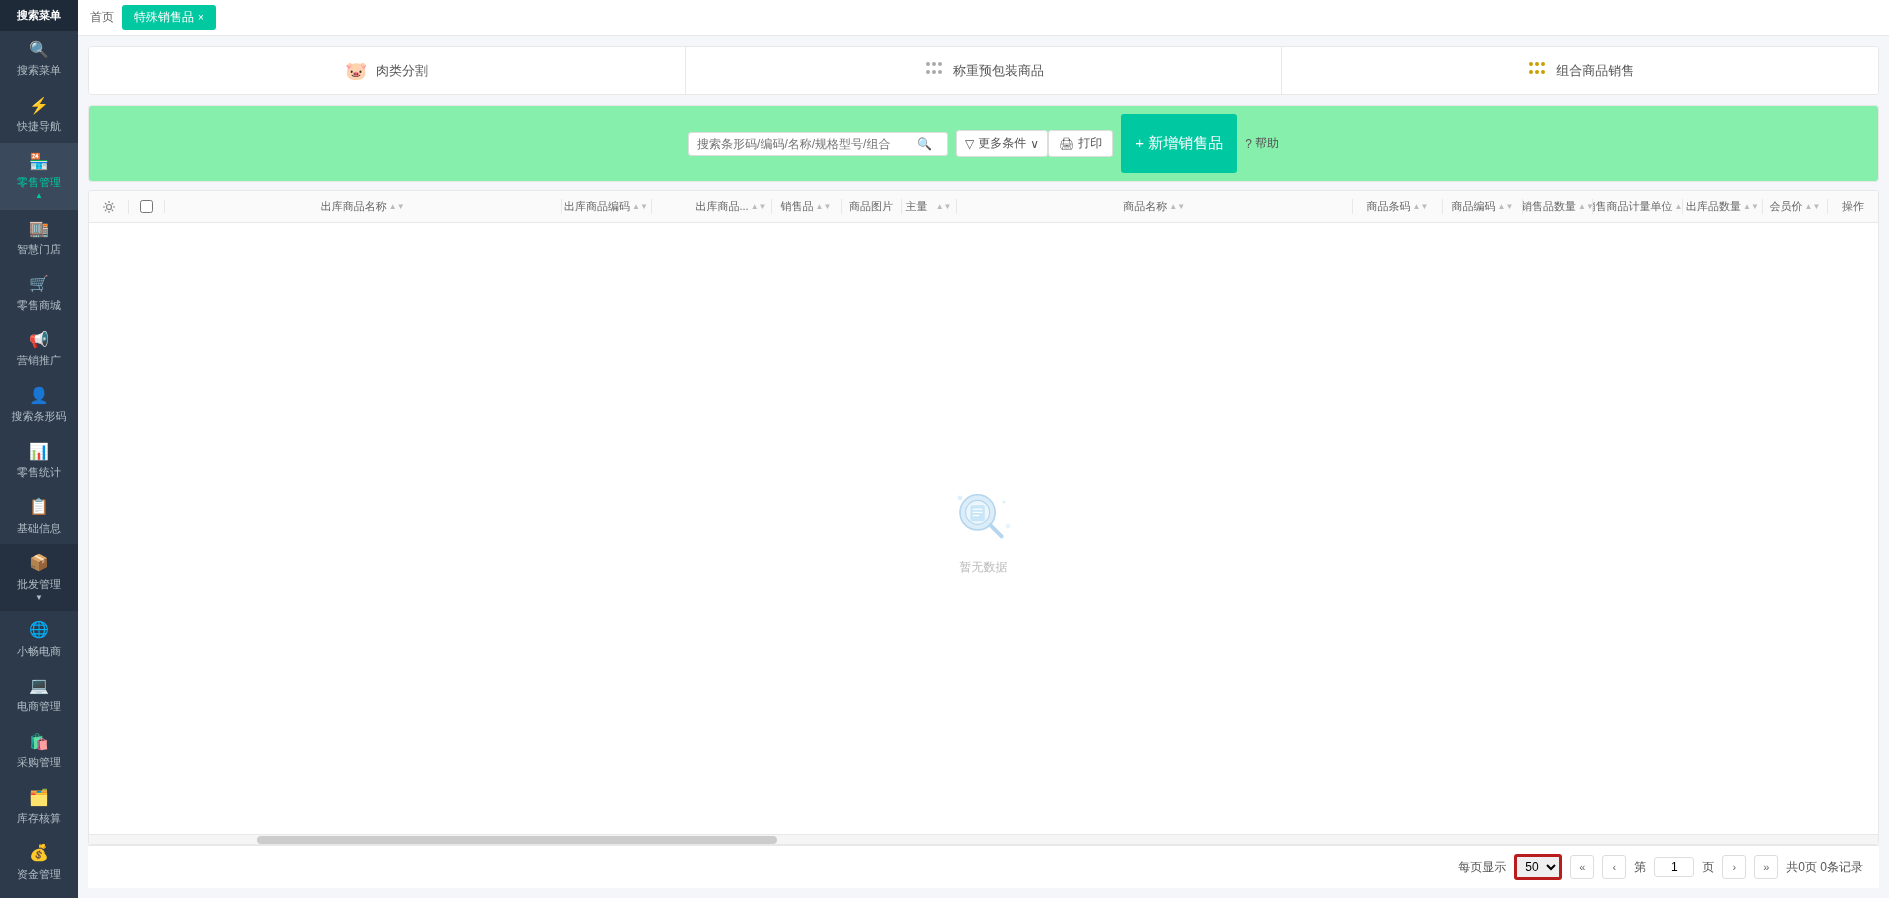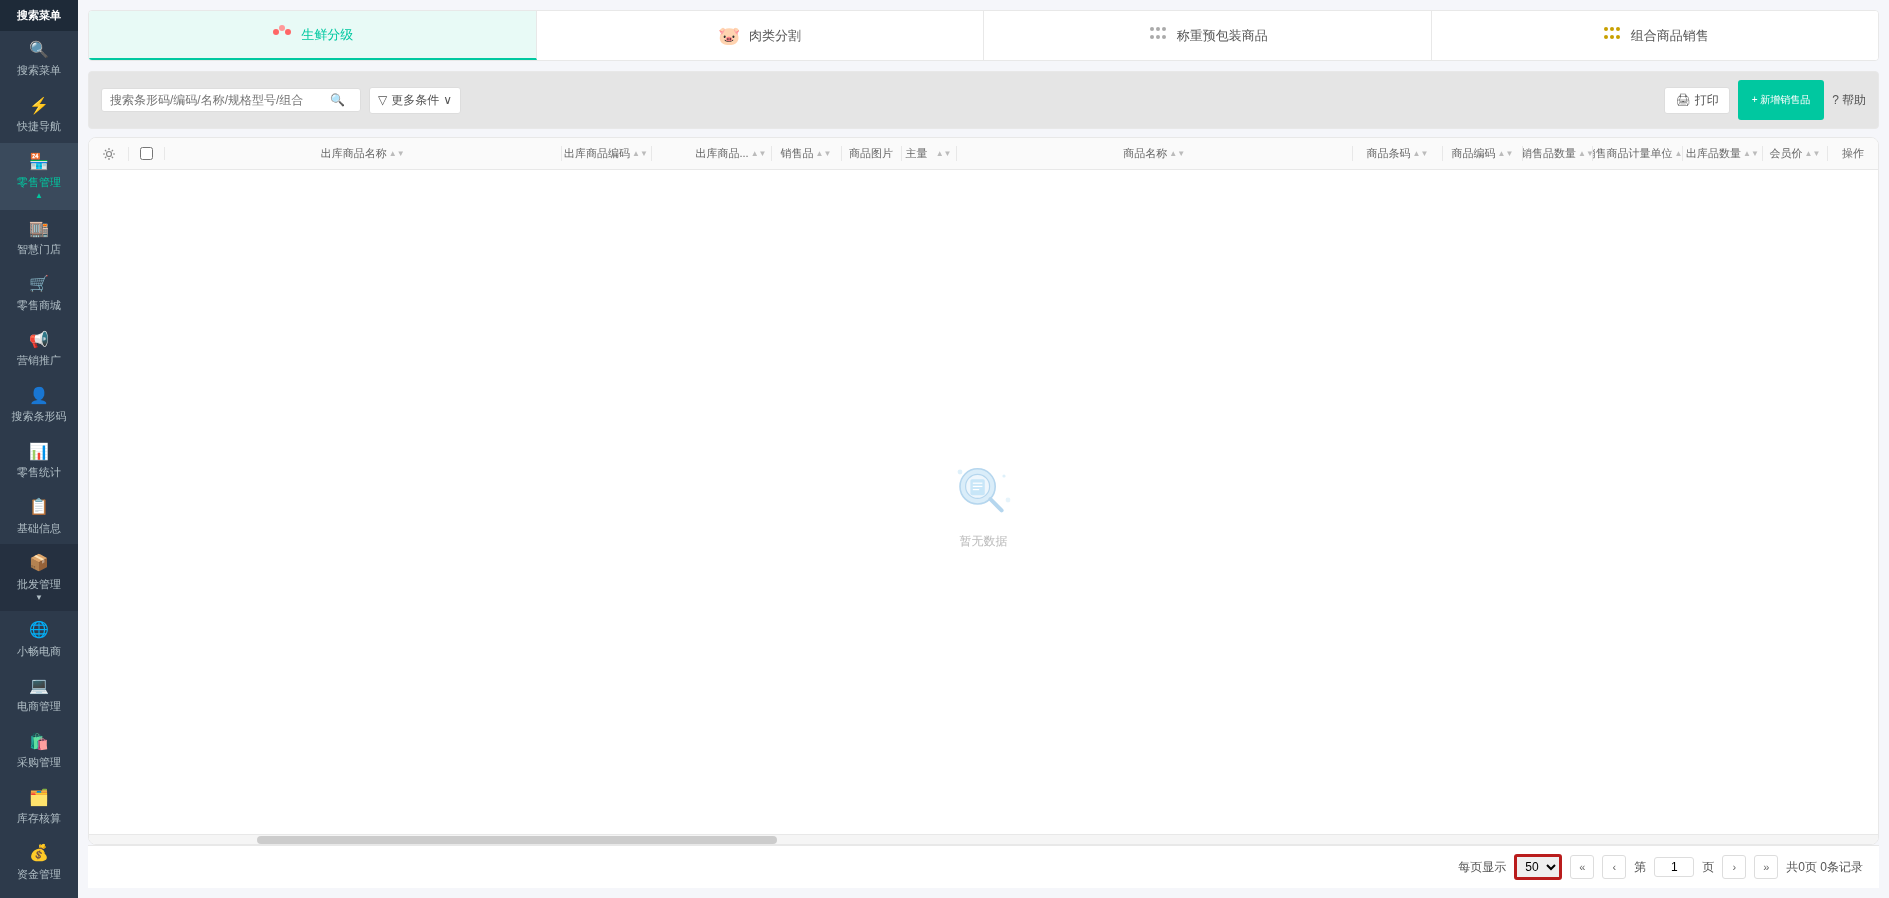--- a/index.html
+++ b/index.html
@@ -135,22 +135,22 @@
       background: #e8faf6;
       color: #00c8a0;
       border-bottom: 2px solid #00c8a0;
     }
     .cat-icon { font-size: 18px; }
 
     
     .toolbar {
       display: flex;
       align-items: center;
-      justify-content: space-between;
-      background: #e5e5e5;
+      justify-content: center;
+      background: #86efac;
       padding: 8px 12px;
       border: 1px solid #e8e8e8;
       border-radius: 4px;
       margin-bottom: 8px;
       flex-shrink: 0;
     }
     .toolbar-left { display: flex; align-items: center; gap: 8px; }
     .search-box {
       display: flex;
       align-items: center;
@@ -191,42 +191,42 @@
       padding: 4px 10px;
       border: 1px solid #ddd;
       border-radius: 3px;
       background: #fff;
     }
     .add-btn {
       background: #00c8a0;
       color: #fff;
       border: none;
       border-radius: 3px;
-      padding: 13px 14px;
-      font-size: 10px;
+      padding: 20px 14px;
+      font-size: 15px;
       cursor: pointer;
       display: flex;
       align-items: center;
       gap: 4px;
     }
     .help-btn {
       color: #555;
       cursor: pointer;
       font-size: 12px;
       display: flex;
       align-items: center;
       gap: 3px;
     }
 
     
     .table-area {
       flex: 1;
       background: #fff;
       border: 1px solid #e8e8e8;
-      border-radius: 8px;
+      border-radius: 3px;
       overflow: hidden;
       display: flex;
       flex-direction: column;
     }
     .table-header {
       display: flex;
       align-items: center;
       background: #fafafa;
       border-bottom: 1px solid #e8e8e8;
       padding: 8px 0;
@@ -419,35 +419,31 @@
   </div>
   <div class="sidebar-item">
     
     
   </div>
 
 </nav>
 
 <div class="main">
 
+  <div class="topbar">
+    <span class="topbar-home">首页</span>
+    <div class="topbar-tab">
+      <span>特殊销售品</span>
+      <span class="close">×</span>
+    </div>
+  </div>
 
   <div class="content">
 
     <div class="category-tabs">
-      <div class="cat-tab active">
-        <span class="cat-icon">
-          
-          <svg width="22" height="18" viewBox="0 0 22 18">
-            <circle cx="5" cy="9" r="3" fill="#ff6666"></circle>
-            <circle cx="11" cy="5" r="3" fill="#ff9999"></circle>
-            <circle cx="17" cy="9" r="3" fill="#ff6666"></circle>
-          </svg>
-        </span>
-        <span>生鲜分级</span>
-      </div>
       <div class="cat-tab">
         <span class="cat-icon">🐷</span>
         <span>肉类分割</span>
       </div>
       <div class="cat-tab">
         <span class="cat-icon">
           <svg width="22" height="18" viewBox="0 0 22 18">
             <circle cx="5" cy="5" r="2" fill="#aaa"></circle>
             <circle cx="11" cy="5" r="2" fill="#aaa"></circle>
             <circle cx="17" cy="5" r="2" fill="#aaa"></circle>

